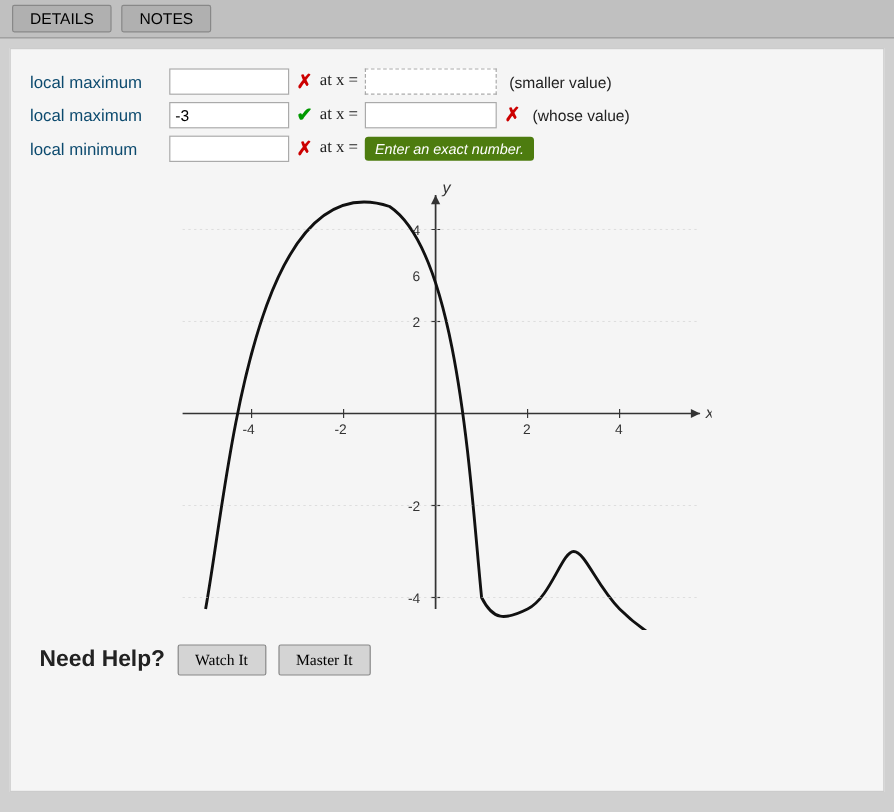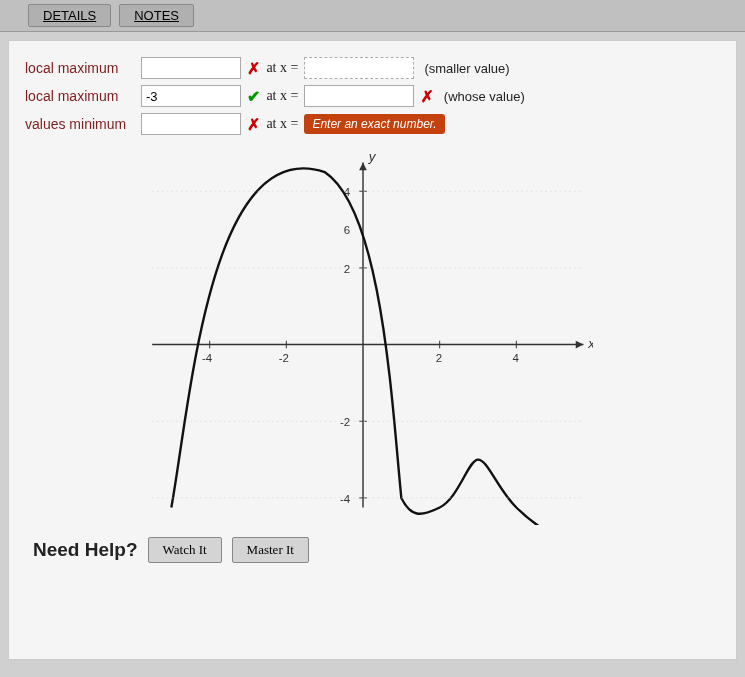--- a/index.html
+++ b/index.html
@@ -8,24 +8,23 @@
       font-family: Arial, sans-serif;
       font-size: 14px;
       width: 745px;
       min-height: 677px;
     }
     .top-bar {
       background: #c0c0c0;
       height: 32px;
       display: flex;
       align-items: center;
-      padding: 0 28px;
+      padding: 0 10px;
       border-bottom: 1px solid #999;
       gap: 8px;
-      text-decoration: underline;
     }
     .tab-btn {
       background: #b0b0b0;
       border: 1px solid #888;
       padding: 3px 14px;
       font-size: 13px;
       cursor: pointer;
       border-radius: 2px;
     }
     .main-content {
@@ -42,21 +41,21 @@
     }
     .form-row {
       display: flex;
       align-items: center;
       margin-bottom: 6px;
       gap: 6px;
     }
     .label {
       width: 110px;
       font-size: 14px;
-      color: #7f1d1d;
+      color: #0c4a6e;
     }
     .answer-input {
       width: 100px;
       height: 22px;
       border: 1px solid #aaa;
       background: #fff;
       padding: 2px 4px;
       font-size: 13px;
     }
     .answer-input.filled {
@@ -79,21 +78,21 @@
       border: 1px solid #aaa;
       background: #fff;
       padding: 2px 4px;
       font-size: 13px;
     }
     .tooltip-container {
       position: relative;
       display: inline-block;
     }
     .tooltip-box {
-      background: #c2410c;
+      background: #4d7c0f;
       color: #fff;
       font-size: 12px;
       padding: 3px 8px;
       border-radius: 3px;
       white-space: nowrap;
       display: inline-block;
       font-style: italic;
     }
     .qualifier {
       font-size: 13px;
@@ -154,21 +153,21 @@
     <span class="label">local maximum</span>
     <input class="answer-input filled" type="text" value="-3" style="">
     <span class="status-icon status-check">✔</span>
     <span class="at-x-label">at x =</span>
     <input class="x-value-input" type="text" value="" style="">
     <span class="status-icon status-x">✗</span>
     <span class="qualifier">(whose value)</span>
   </div>
 
   <div class="form-row" style="position:relative;">
-    <span class="label">values minimum</span>
+    <span class="label">local minimum</span>
     <input class="answer-input" type="text" value="" style="">
     <span class="status-icon status-x">✗</span>
     <span class="at-x-label">at x =</span>
     <div class="tooltip-container">
       <div class="tooltip-box">Enter an exact number.</div>
     </div>
   </div>
 
   <div class="graph-area">
     <svg class="graph-svg" width="460" height="380" viewBox="-240 -200 480 380">

